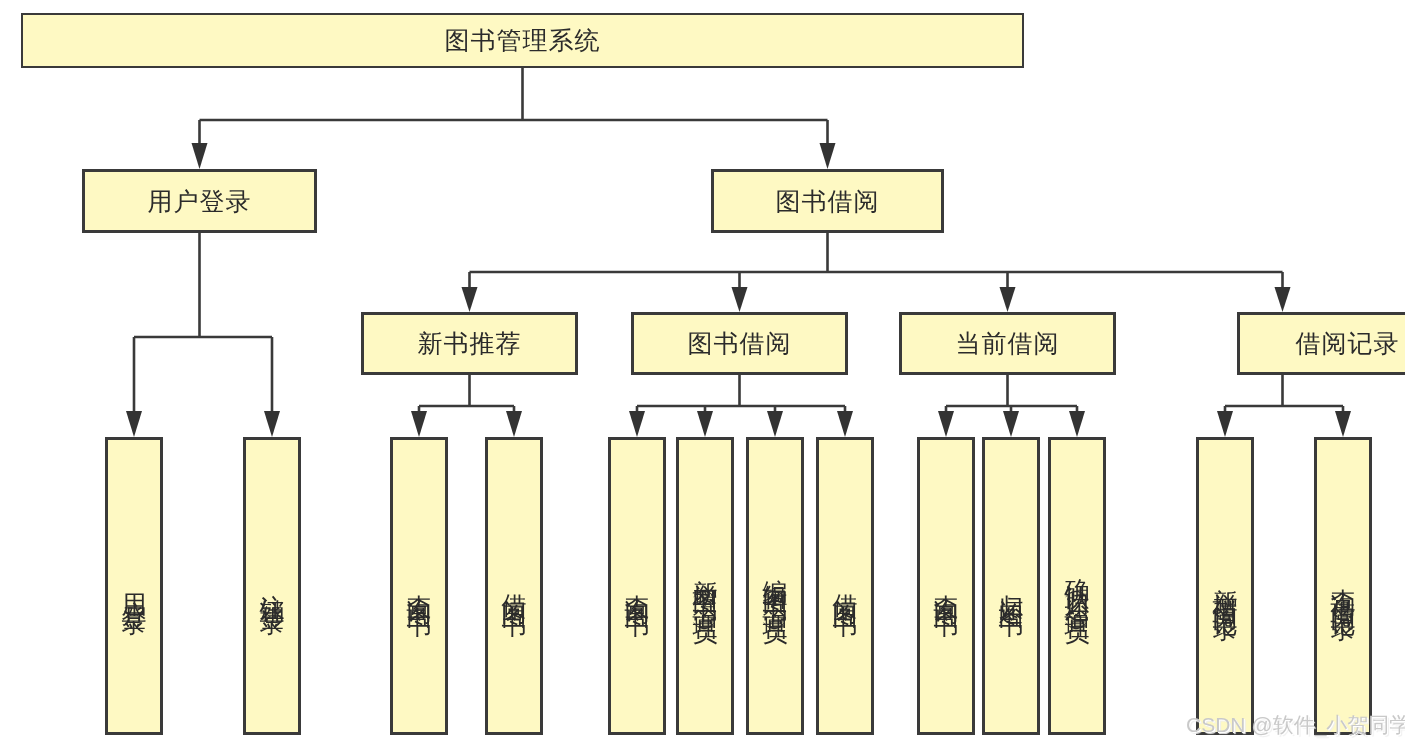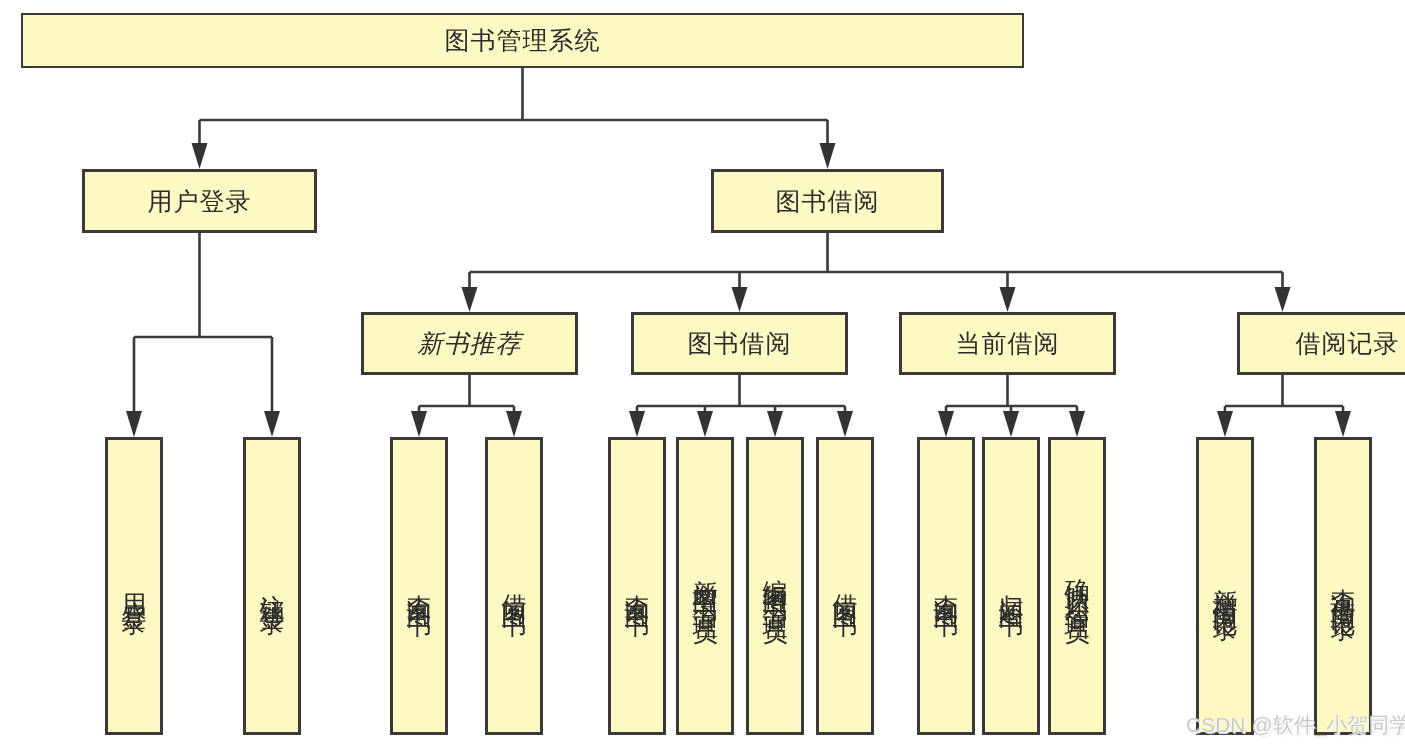--- a/index.html
+++ b/index.html
@@ -89,21 +89,21 @@
       <polygon points="1217,411 1233,411 1225,437"></polygon>
       <polygon points="1335,411 1351,411 1343,437"></polygon>
     </g>
   </svg>
 
   <div class="box hbox root" style="left:21px;top:13px;width:1003px;height:55px;">图书管理系统</div>
 
   <div class="box hbox" style="left:82px;top:169px;width:235px;height:64px;">用户登录</div>
   <div class="box hbox" style="left:711px;top:169px;width:233px;height:64px;">图书借阅</div>
 
-  <div class="box hbox" style="left:361px;top:312px;width:217px;height:63px;font-style:italic;">新书推荐</div>
+  <div class="box hbox" style="left:361px;top:312px;width:217px;height:63px;">新书推荐</div>
   <div class="box hbox" style="left:631px;top:312px;width:217px;height:63px;">图书借阅</div>
   <div class="box hbox" style="left:899px;top:312px;width:217px;height:63px;">当前借阅</div>
   <div class="box hbox" style="left:1237px;top:312px;width:221px;height:63px;">借阅记录</div>
 
   <div class="box vbox" style="left:105px;top:437px;width:58px;height:298px;">用户登录</div>
   <div class="box vbox" style="left:243px;top:437px;width:58px;height:298px;">注销登录</div>
 
   <div class="box vbox" style="left:390px;top:437px;width:58px;height:298px;">查询图书</div>
   <div class="box vbox" style="left:485px;top:437px;width:58px;height:298px;">借阅图书</div>
 

